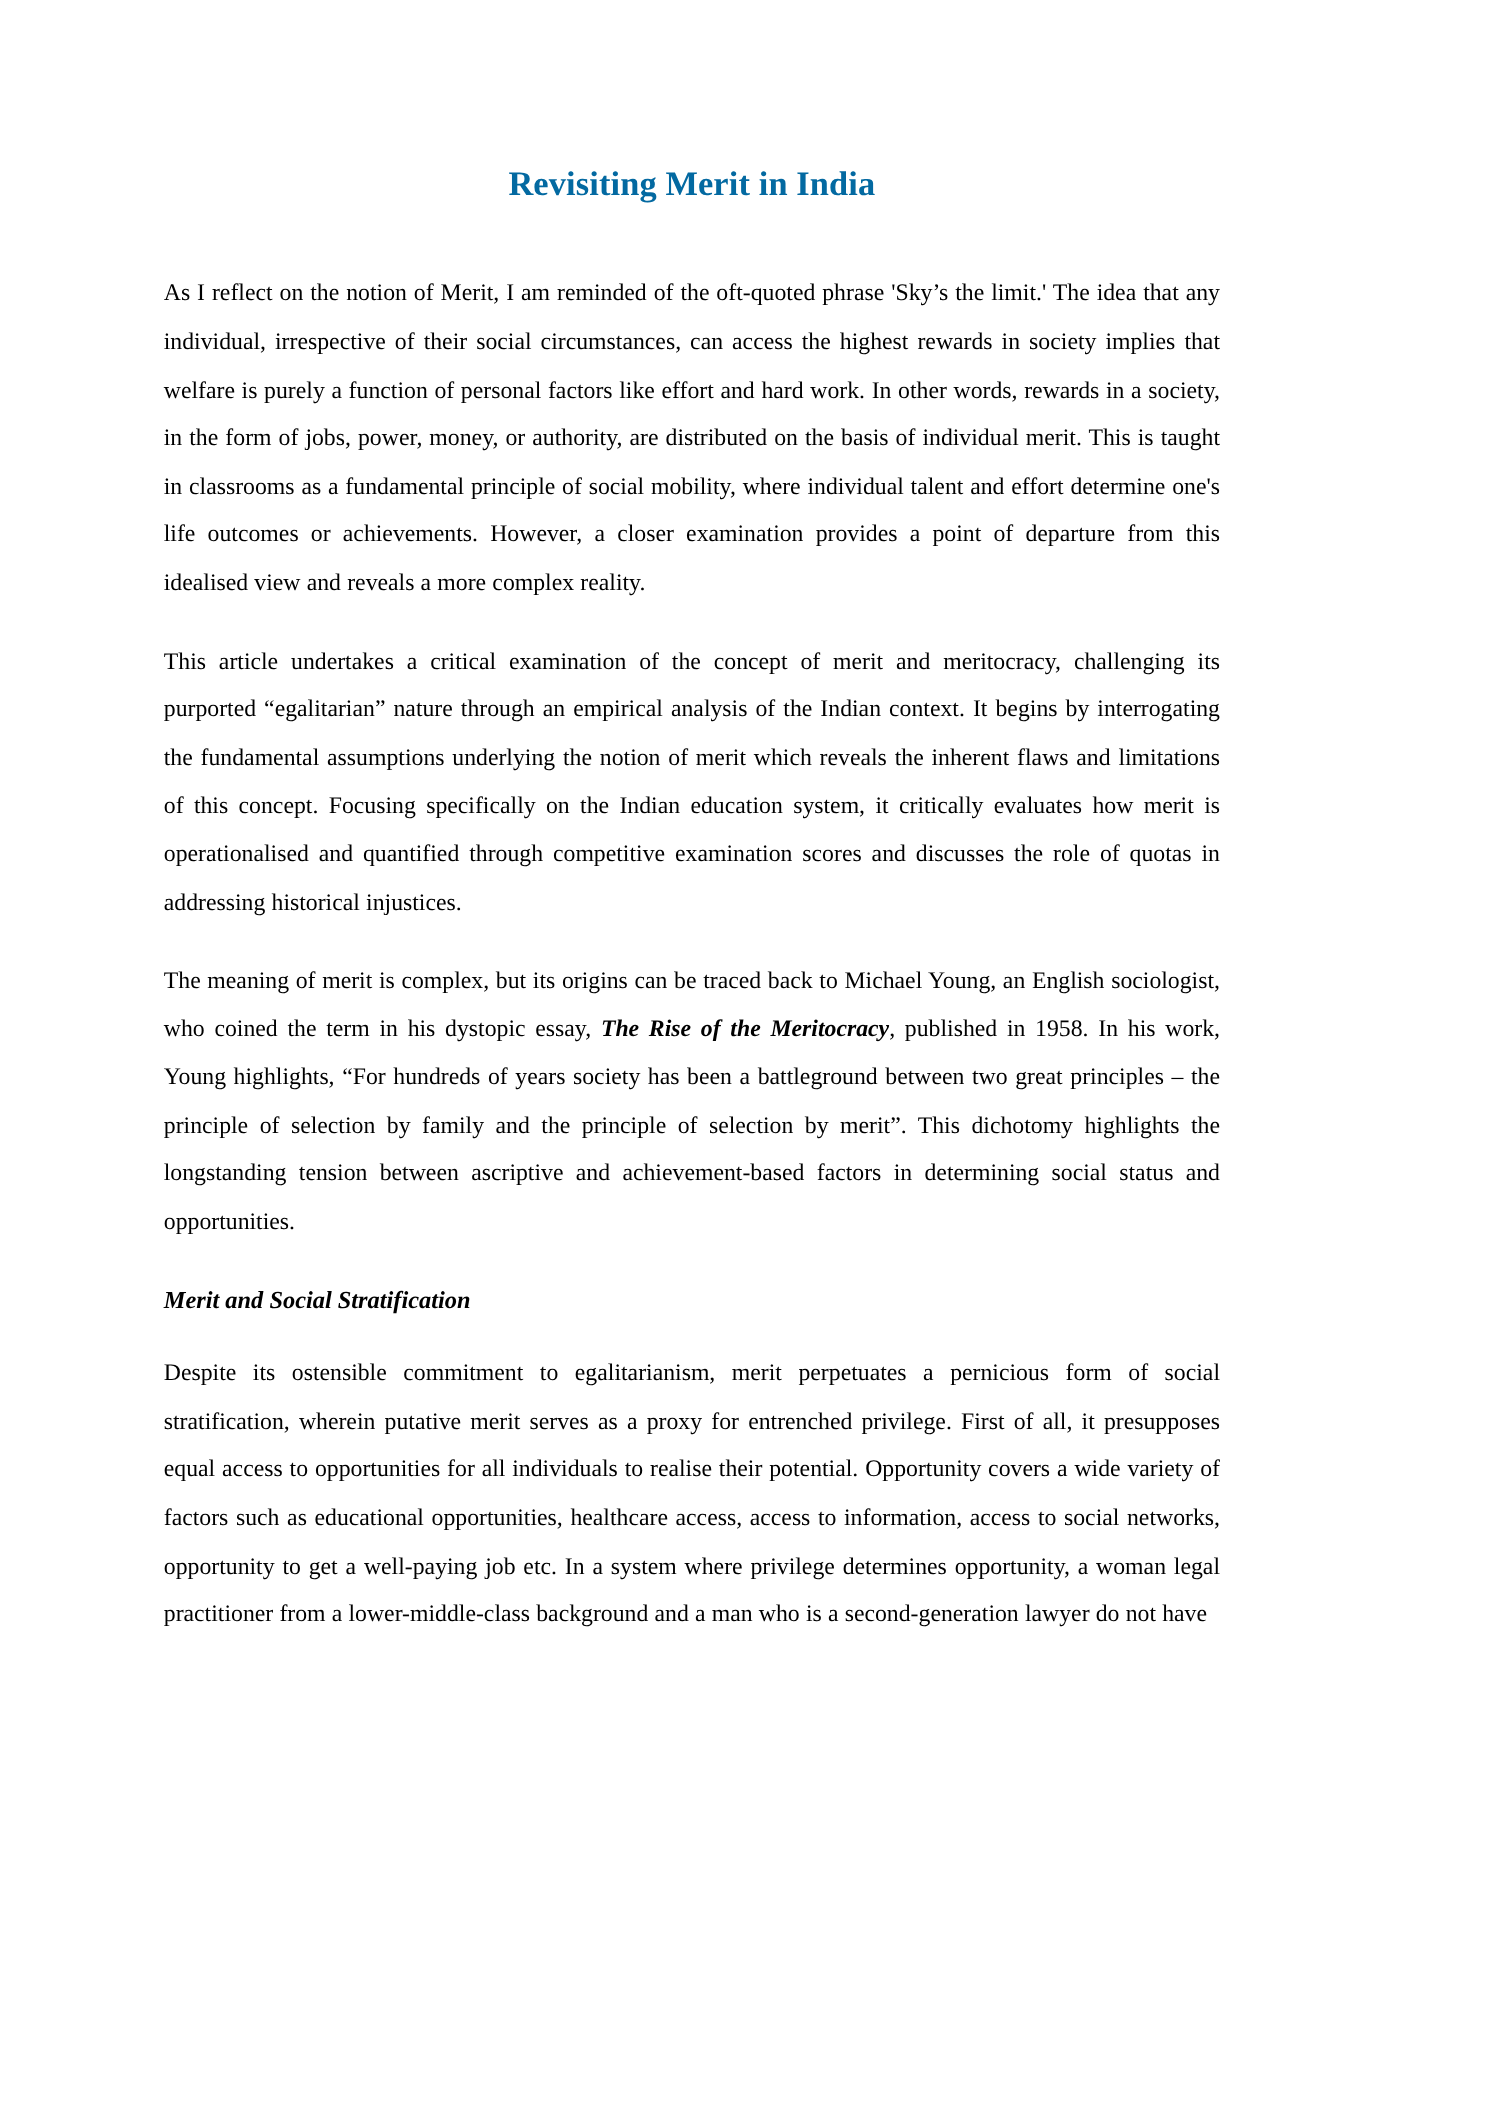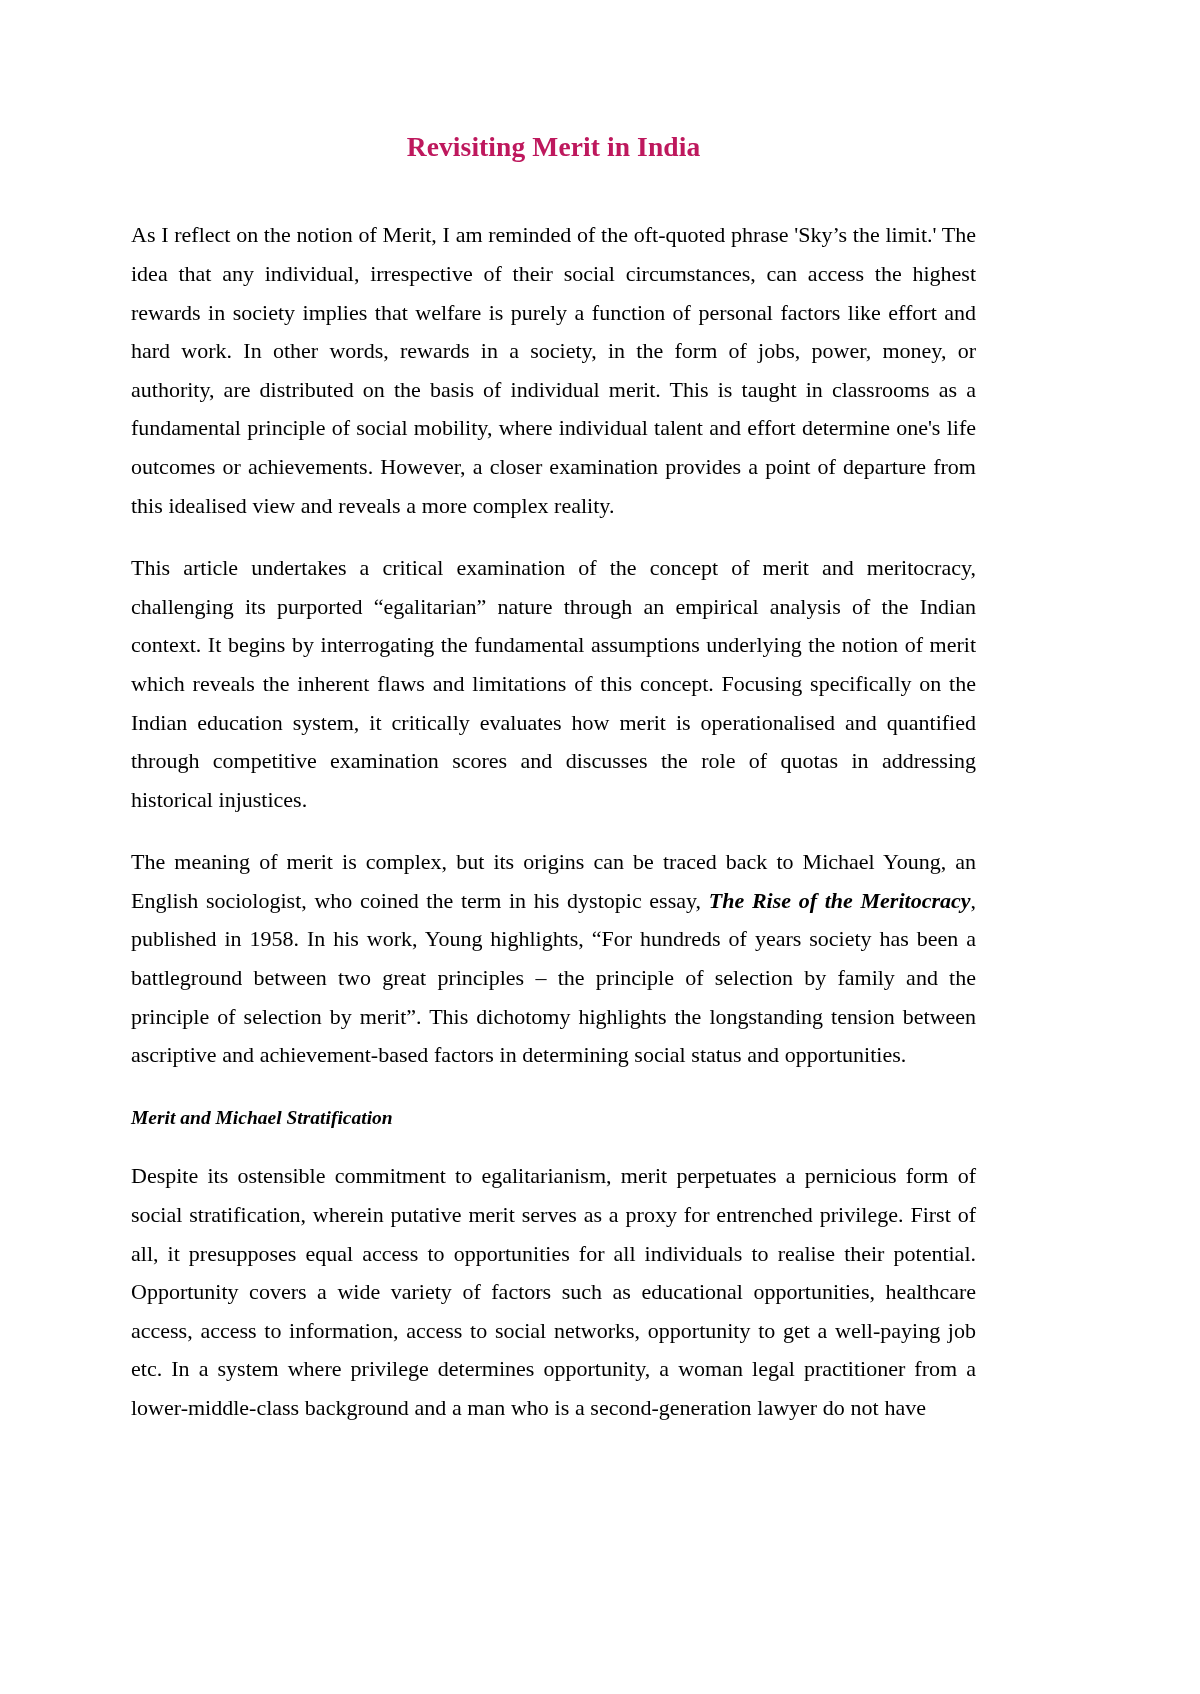--- a/index.html
+++ b/index.html
@@ -23,32 +23,32 @@
   }
   .content {
     position: absolute;
     left: 131px;
     top: 130px;
     width: 845px;
   }
   .doc-title {
     font-size: 27.5px;
     font-weight: bold;
-    color: #be185d;
+    color: #0369a1;
     text-align: center;
     letter-spacing: 0.1px;
     margin: 0 0 0 0;
     line-height: 1.25;
     font-family: "Liberation Serif", "DejaVu Serif", serif;
   }
   .spacer-after-title {
     height: 52px;
   }
   p.body-par {
-    font-size: 22px;
+    font-size: 19px;
     line-height: 38.6px;
     text-align: justify;
     text-justify: inter-word;
     margin: 0 0 24px 0;
     word-spacing: 0.2px;
     hyphens: none;
   }
   p.body-par:last-child {
     margin-bottom: 0;
   }
@@ -74,18 +74,18 @@
     <h1 class="doc-title">Revisiting Merit in India</h1>
 
     <div class="spacer-after-title"></div>
 
     <p class="body-par">As I reflect on the notion of Merit, I am reminded of the oft-quoted phrase 'Sky’s the limit.' The idea that any individual, irrespective of their social circumstances, can access the highest rewards in society implies that welfare is purely a function of personal factors like effort and hard work. In other words, rewards in a society, in the form of jobs, power, money, or authority, are distributed on the basis of individual merit. This is taught in classrooms as a fundamental principle of social mobility, where individual talent and effort determine one's life outcomes or achievements. However, a closer examination provides a point of departure from this idealised view and reveals a more complex reality.</p>
 
     <p class="body-par">This article undertakes a critical examination of the concept of merit and meritocracy, challenging its purported “egalitarian” nature through an empirical analysis of the Indian context. It begins by interrogating the fundamental assumptions underlying the notion of merit which reveals the inherent flaws and limitations of this concept. Focusing specifically on the Indian education system, it critically evaluates how merit is operationalised and quantified through competitive examination scores and discusses the role of quotas in addressing historical injustices.</p>
 
     <p class="body-par"><span>The meaning of merit is complex, but its origins can be traced back to Michael Young, an English sociologist, who coined the term in his dystopic essay, </span><span class="italic">The Rise of the Meritocracy</span><span>, published in 1958. In his work, Young highlights, “For hundreds of years society has been a battleground between two great principles – the principle of selection by family and the principle of selection by merit”. This dichotomy highlights the longstanding tension between ascriptive and achievement-based factors in determining social status and opportunities.</span></p>
 
-    <div class="sec-heading">Merit and Michael Stratification</div>
+    <div class="sec-heading">Merit and Social Stratification</div>
 
     <p class="body-par">Despite its ostensible commitment to egalitarianism, merit perpetuates a pernicious form of social stratification, wherein putative merit serves as a proxy for entrenched privilege. First of all, it presupposes equal access to opportunities for all individuals to realise their potential. Opportunity covers a wide variety of factors such as educational opportunities, healthcare access, access to information, access to social networks, opportunity to get a well-paying job etc. In a system where privilege determines opportunity, a woman legal practitioner from a lower-middle-class background and a man who is a second-generation lawyer do not have</p>
 
   </div>
 </div>
 
 </body></html>

